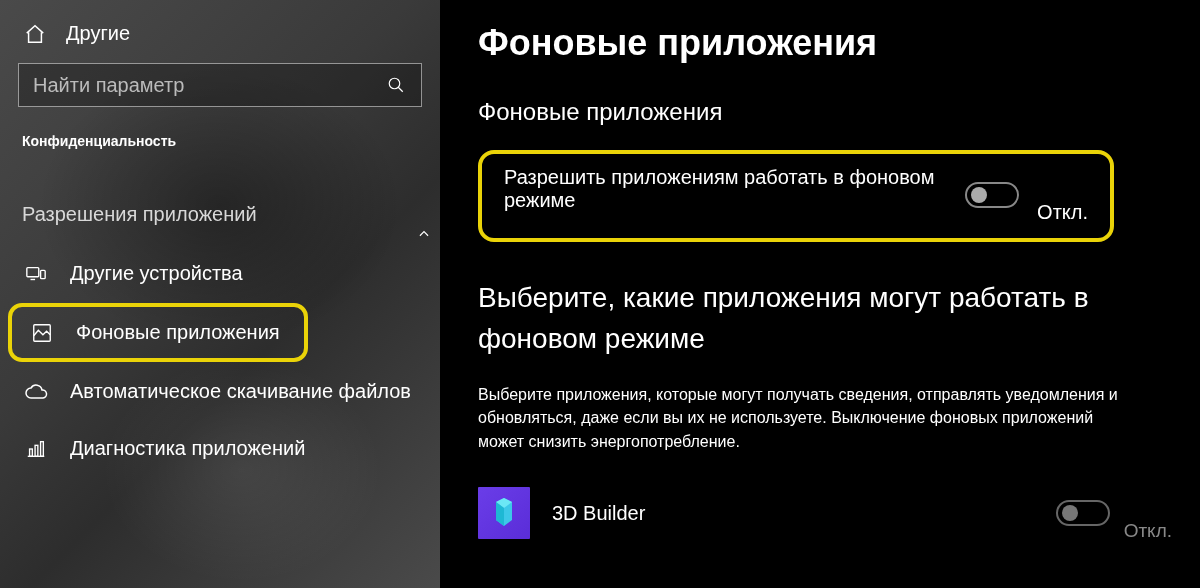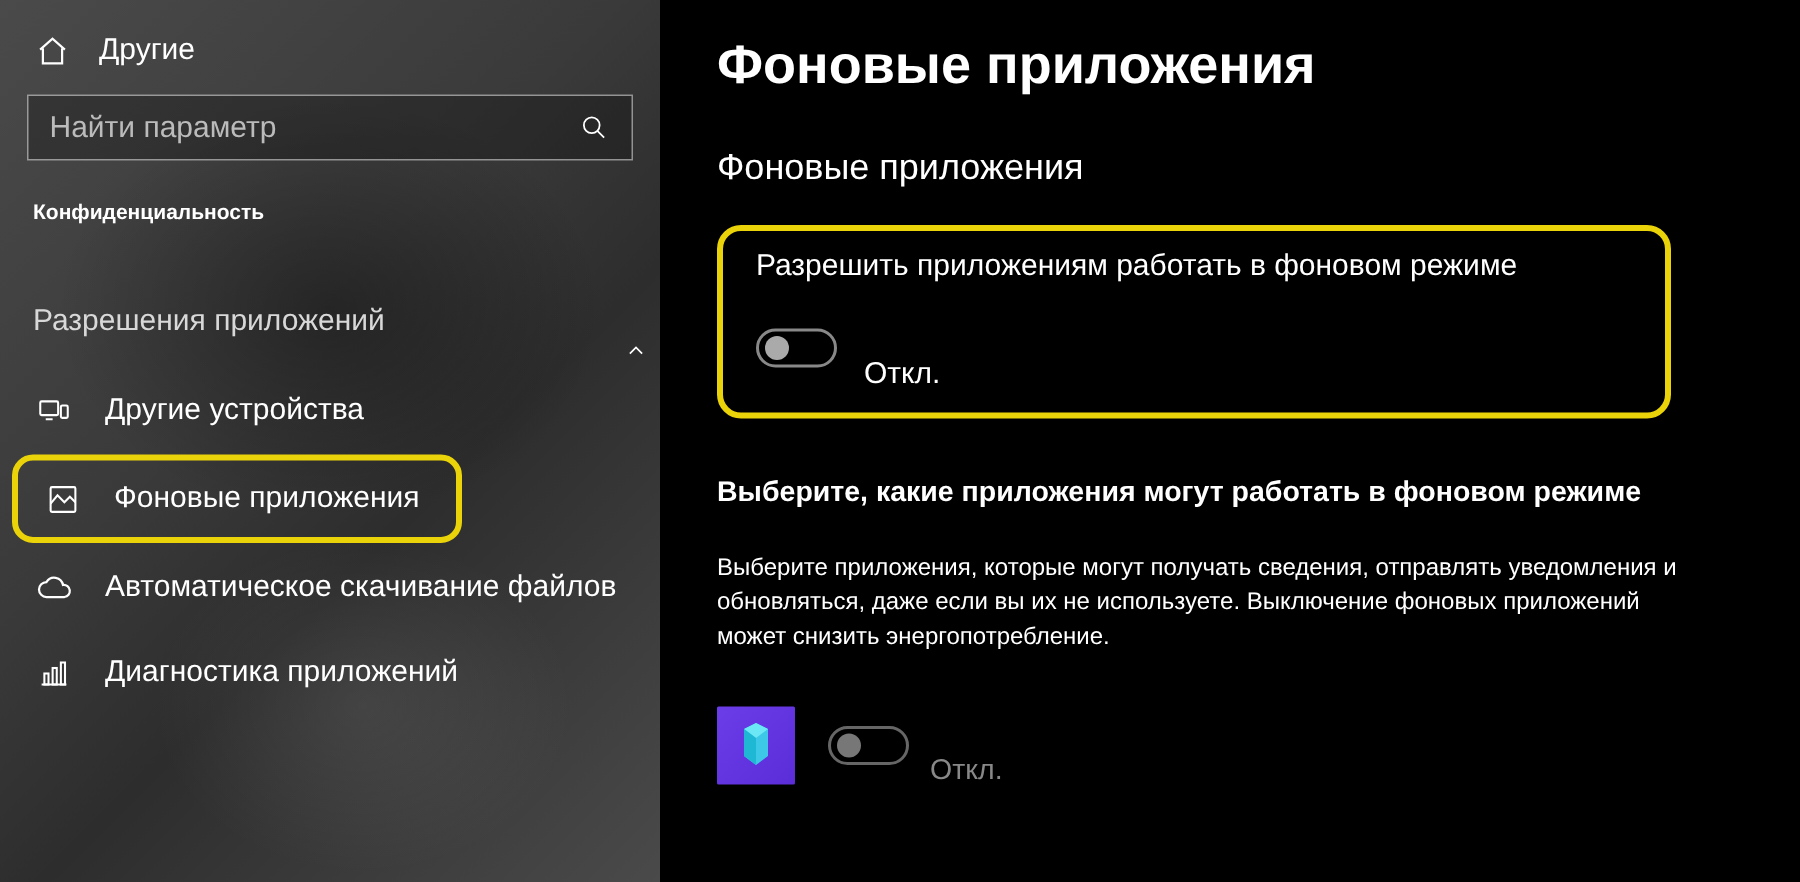--- a/index.html
+++ b/index.html
@@ -123,21 +123,20 @@
   }
   .highlight-block {
     border: 4px solid #ead308;
     border-radius: 16px;
     padding: 12px 22px 14px 22px;
     width: 636px;
     margin-bottom: 36px;
   }
   .setting-row {
     display: flex;
-    flex-direction: column;
     gap: 14px;
   }
   .setting-label { font-size: 20px; }
   .toggle-line { display: flex; align-items: center; gap: 18px; }
   .toggle {
     width: 54px;
     height: 26px;
     border: 2px solid #888;
     border-radius: 13px;
     position: relative;
@@ -146,22 +145,22 @@
   .toggle.off::after {
     content: "";
     position: absolute;
     left: 4px; top: 3px;
     width: 16px; height: 16px;
     border-radius: 50%;
     background: #aaa;
   }
   .toggle-state { font-size: 20px; margin-top: 35px; }
   .subheading2 {
-    font-size: 19px;
-    font-weight: 700;
+    font-size: 28px;
+    font-weight: 400;
     line-height: 1.45;
     margin-bottom: 24px;
     width: 660px;
   }
   .description {
     font-size: 16px;
     color: #fff;
     line-height: 1.45;
     width: 660px;
     margin-bottom: 28px;
@@ -288,19 +287,20 @@
   <p class="description">Выберите приложения, которые могут получать сведения, отправлять уведомления и обновляться, даже если вы их не используете. Выключение фоновых приложений может снизить энергопотребление.</p>
 
   <div class="app-row">
     <div class="app-tile">
       <svg width="30" height="34" viewBox="0 0 30 34">
         <path d="M7 6 L15 2 L23 6 L23 24 L15 30 L7 24 Z" fill="#3bd1e8" opacity="0.95"></path>
         <path d="M15 2 L23 6 L15 12 L7 6 Z" fill="#6be7f5"></path>
         <path d="M15 12 L15 30 L7 24 L7 6 Z" fill="#1eb8d4"></path>
       </svg>
     </div>
+    <span class="app-name">3D Builder</span>
     <div class="app-toggle-wrap">
       <div class="toggle off"></div>
       <span class="toggle-state">Откл.</span>
     </div>
   </div>
 
 </div>
 
 </body></html>

